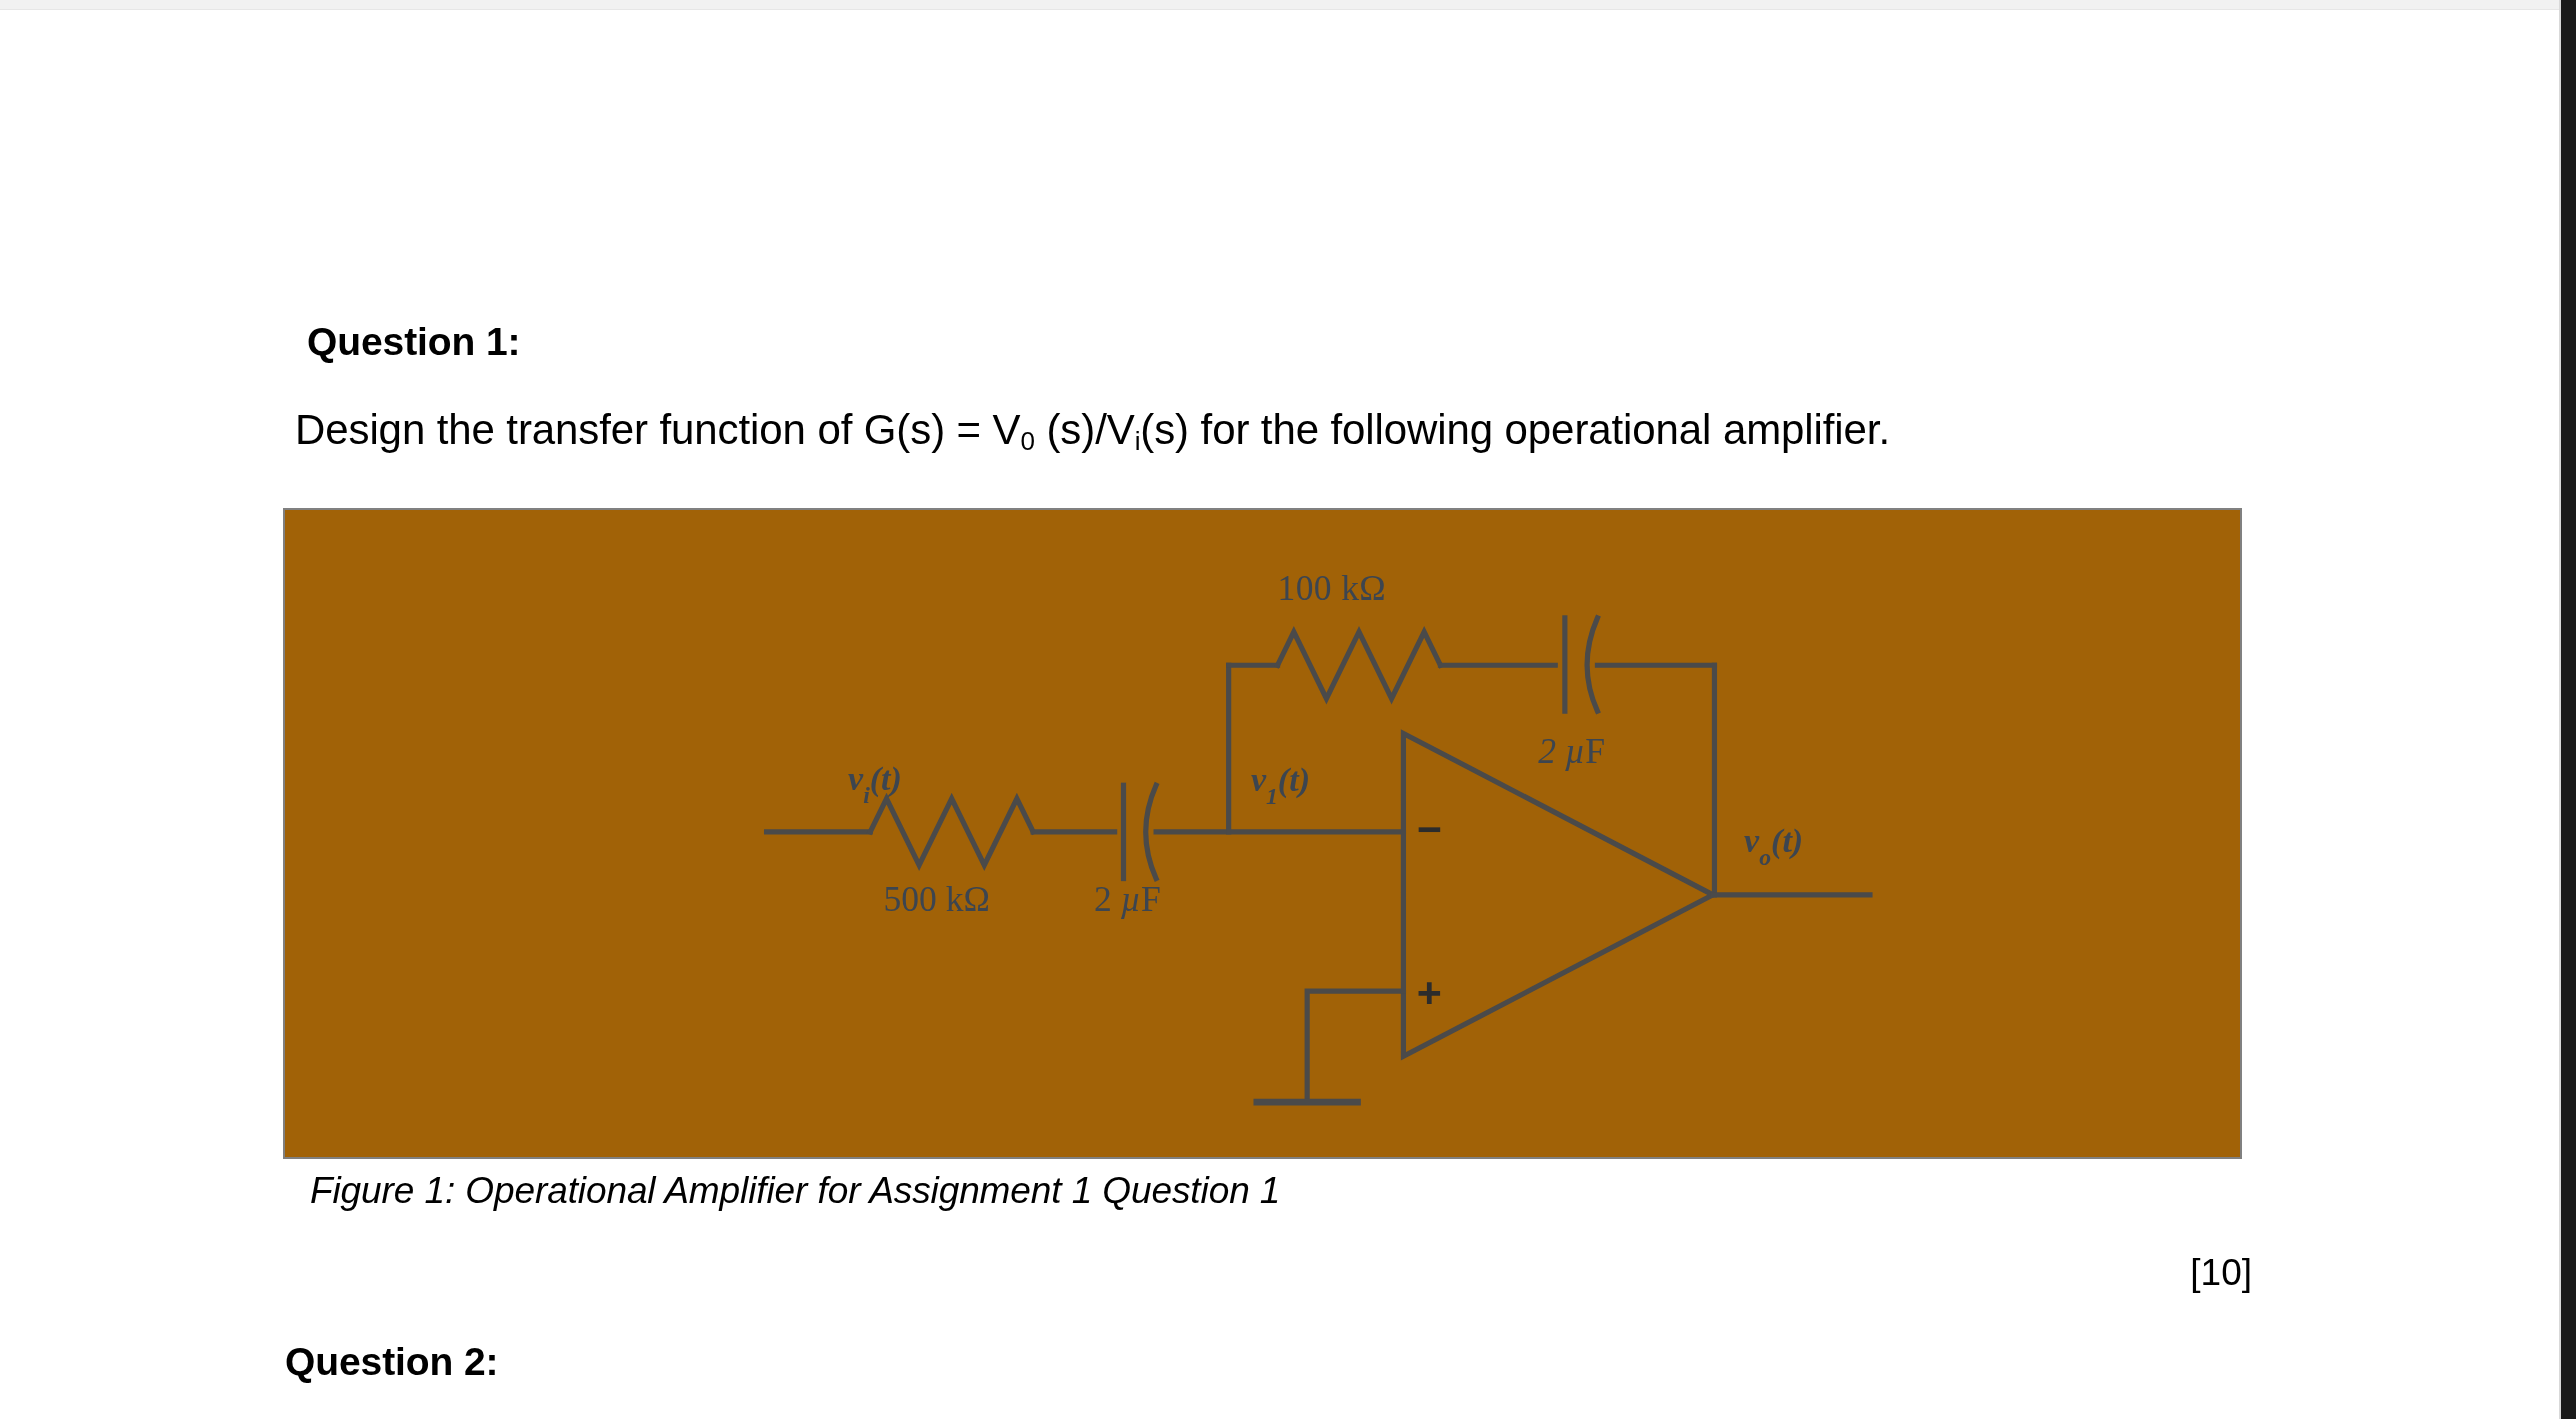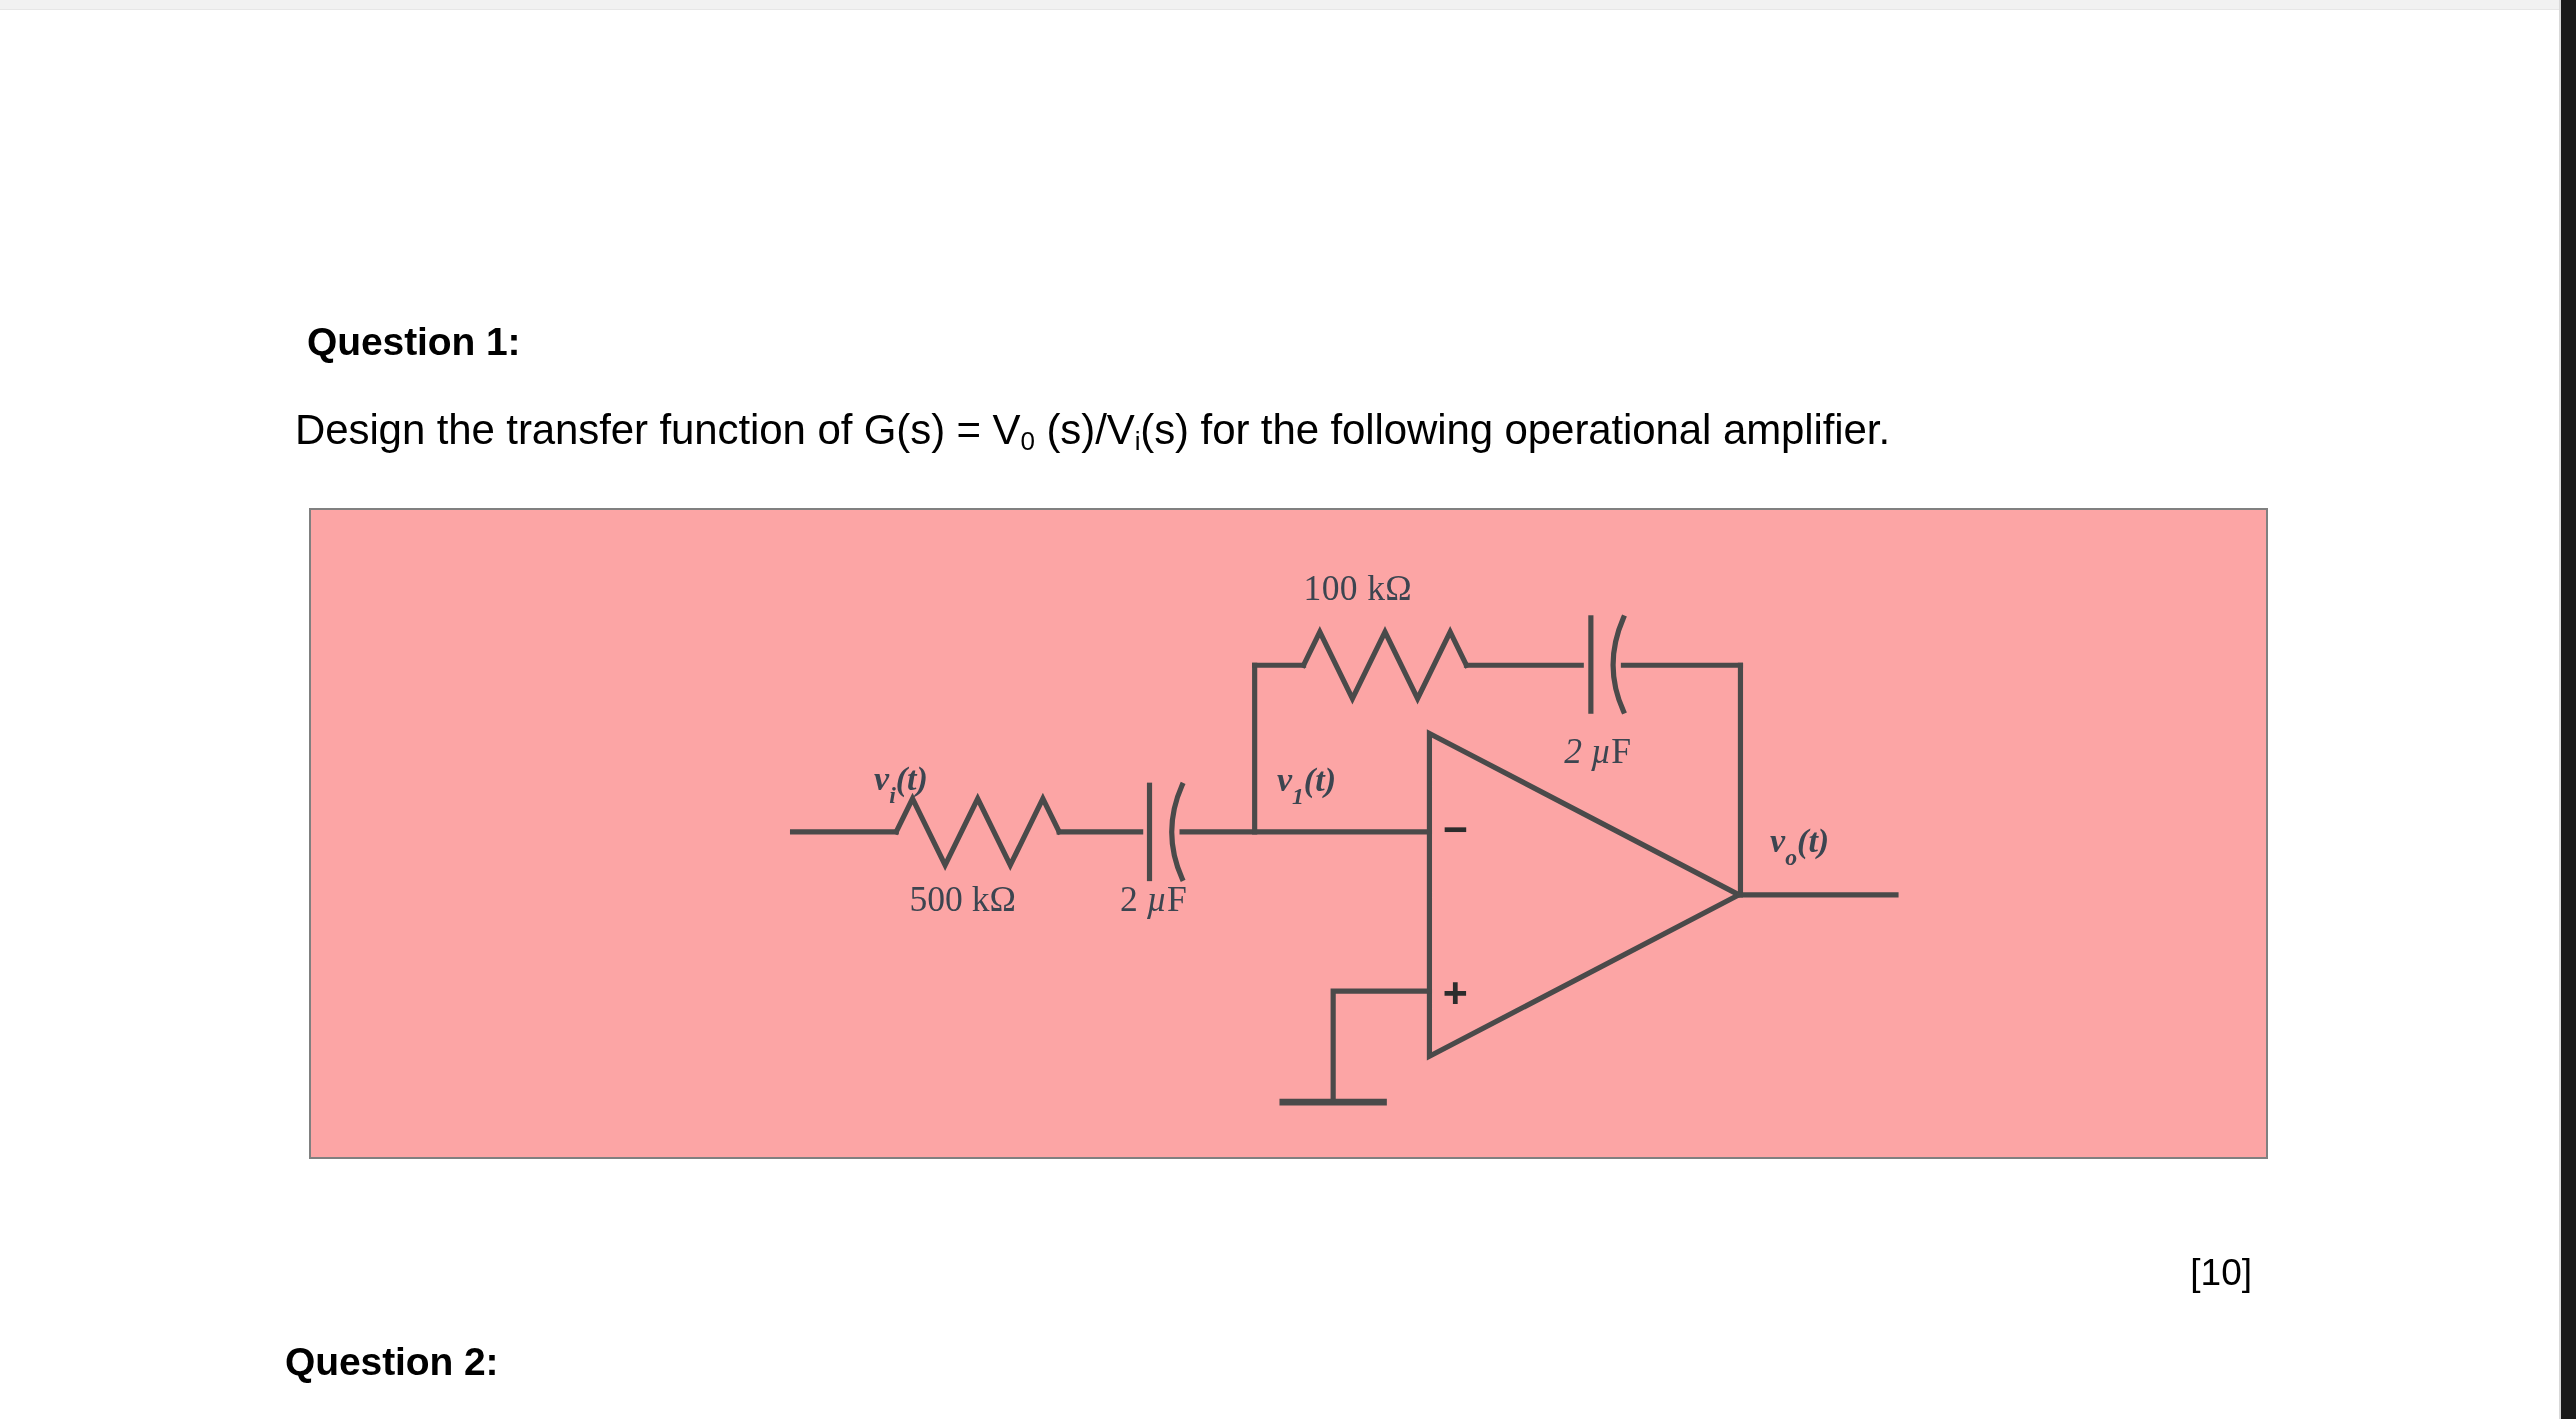--- a/index.html
+++ b/index.html
@@ -68,27 +68,27 @@
     letter-spacing: -0.1px;
   }
   .q-body sub {
     font-size: 0.62em;
     vertical-align: -0.22em;
   }
 
   
   .figure-box {
     position: absolute;
-    left: 309px;
+    left: 283px;
     top: 498px;
     width: 1959px;
     height: 651px;
     border: 2.2px solid #808080;
     box-sizing: border-box;
-    background: #fca5a5;
+    background: #a16207;
   }
 
   .circuit-svg {
     position: absolute;
     left: 474px;
     top: 59px;
   }
 
   .fig-caption {
     position: absolute;
@@ -183,20 +183,21 @@
         <text x="1330" y="382" font-size="46" font-style="italic" font-weight="bold">v<tspan baseline-shift="sub" font-size="32">o</tspan>(t)</text>
       </g>
 
       <g fill="#2c2c2c" font-family="'Liberation Sans', sans-serif">
         <text x="888" y="372" font-size="58" font-weight="bold">−</text>
         <text x="888" y="592" font-size="58" font-weight="bold">+</text>
       </g>
     </svg>
   </div>
 
+  <div class="fig-caption">Figure 1: Operational Amplifier for Assignment 1 Question 1</div>
 
   <div class="marks">[10]</div>
 
   <div class="q-heading" id="q2-heading">Question 2:</div>
 
 </div>
 
 <div class="right-gutter-edge"></div>
 <div class="right-gutter"></div>
 

